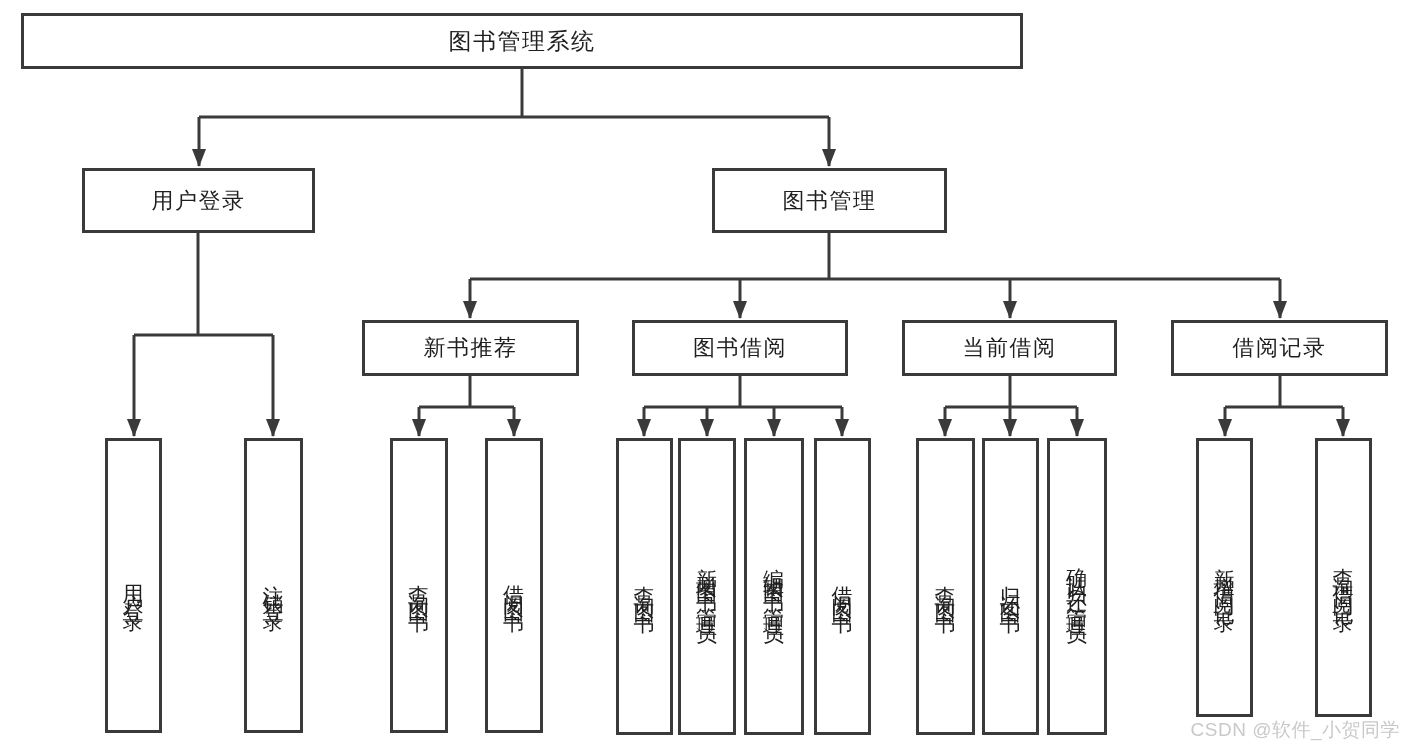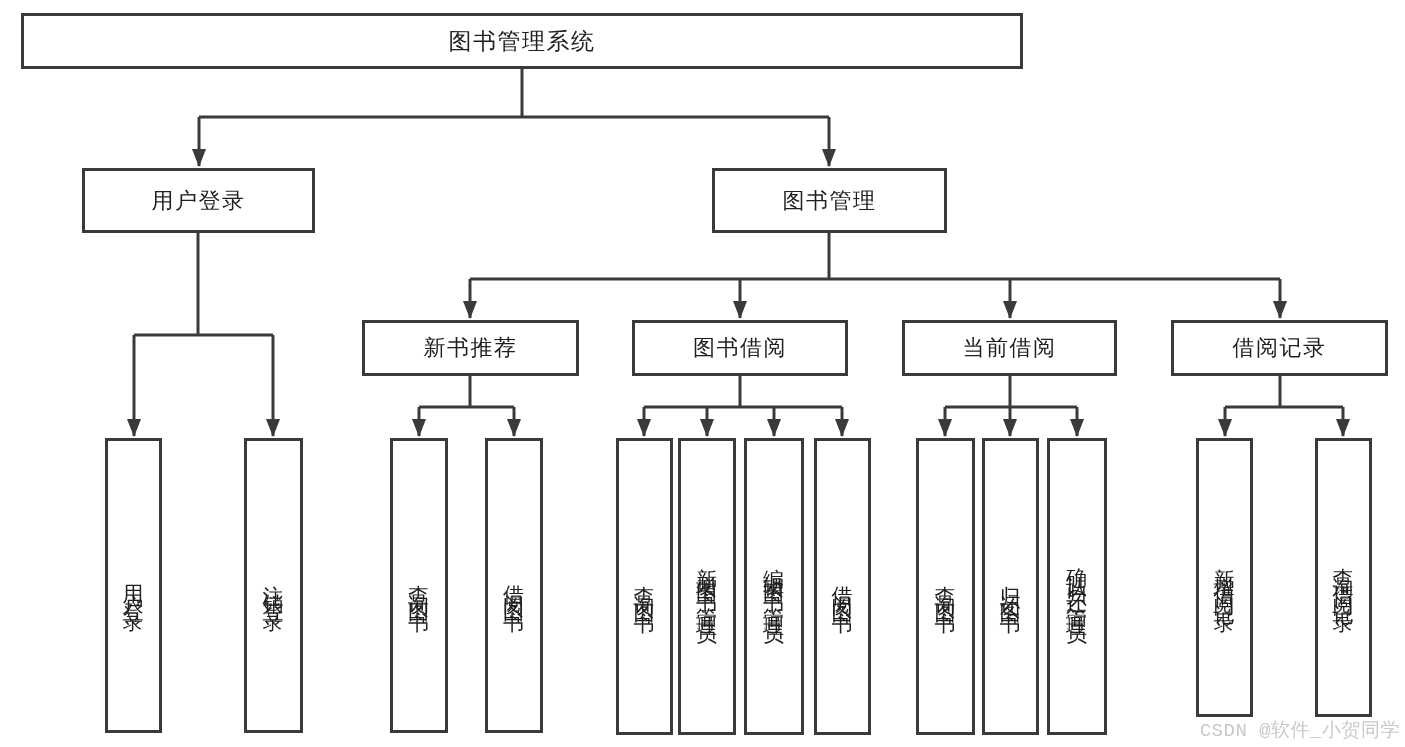--- a/index.html
+++ b/index.html
@@ -44,21 +44,20 @@
   .vbox.long span{letter-spacing:8px;}
   .watermark{
     position:absolute;
     left:1188px;top:717px;
     width:212px;
     font-size:19px;
     letter-spacing:0.5px;
     color:var(--watermark);
     white-space:nowrap;
     text-align:right;
-    font-family:Liberation Mono, monospace;
   }
 </style>
 </head>
 <body>
 
 <div class="canvas">
 
   <svg class="wires" width="1405" height="747" viewBox="0 0 1405 747">
     <defs>
       <marker id="ah" markerUnits="userSpaceOnUse" markerWidth="18" markerHeight="14" viewBox="0 0 18 14" refX="17" refY="7" orient="auto">

